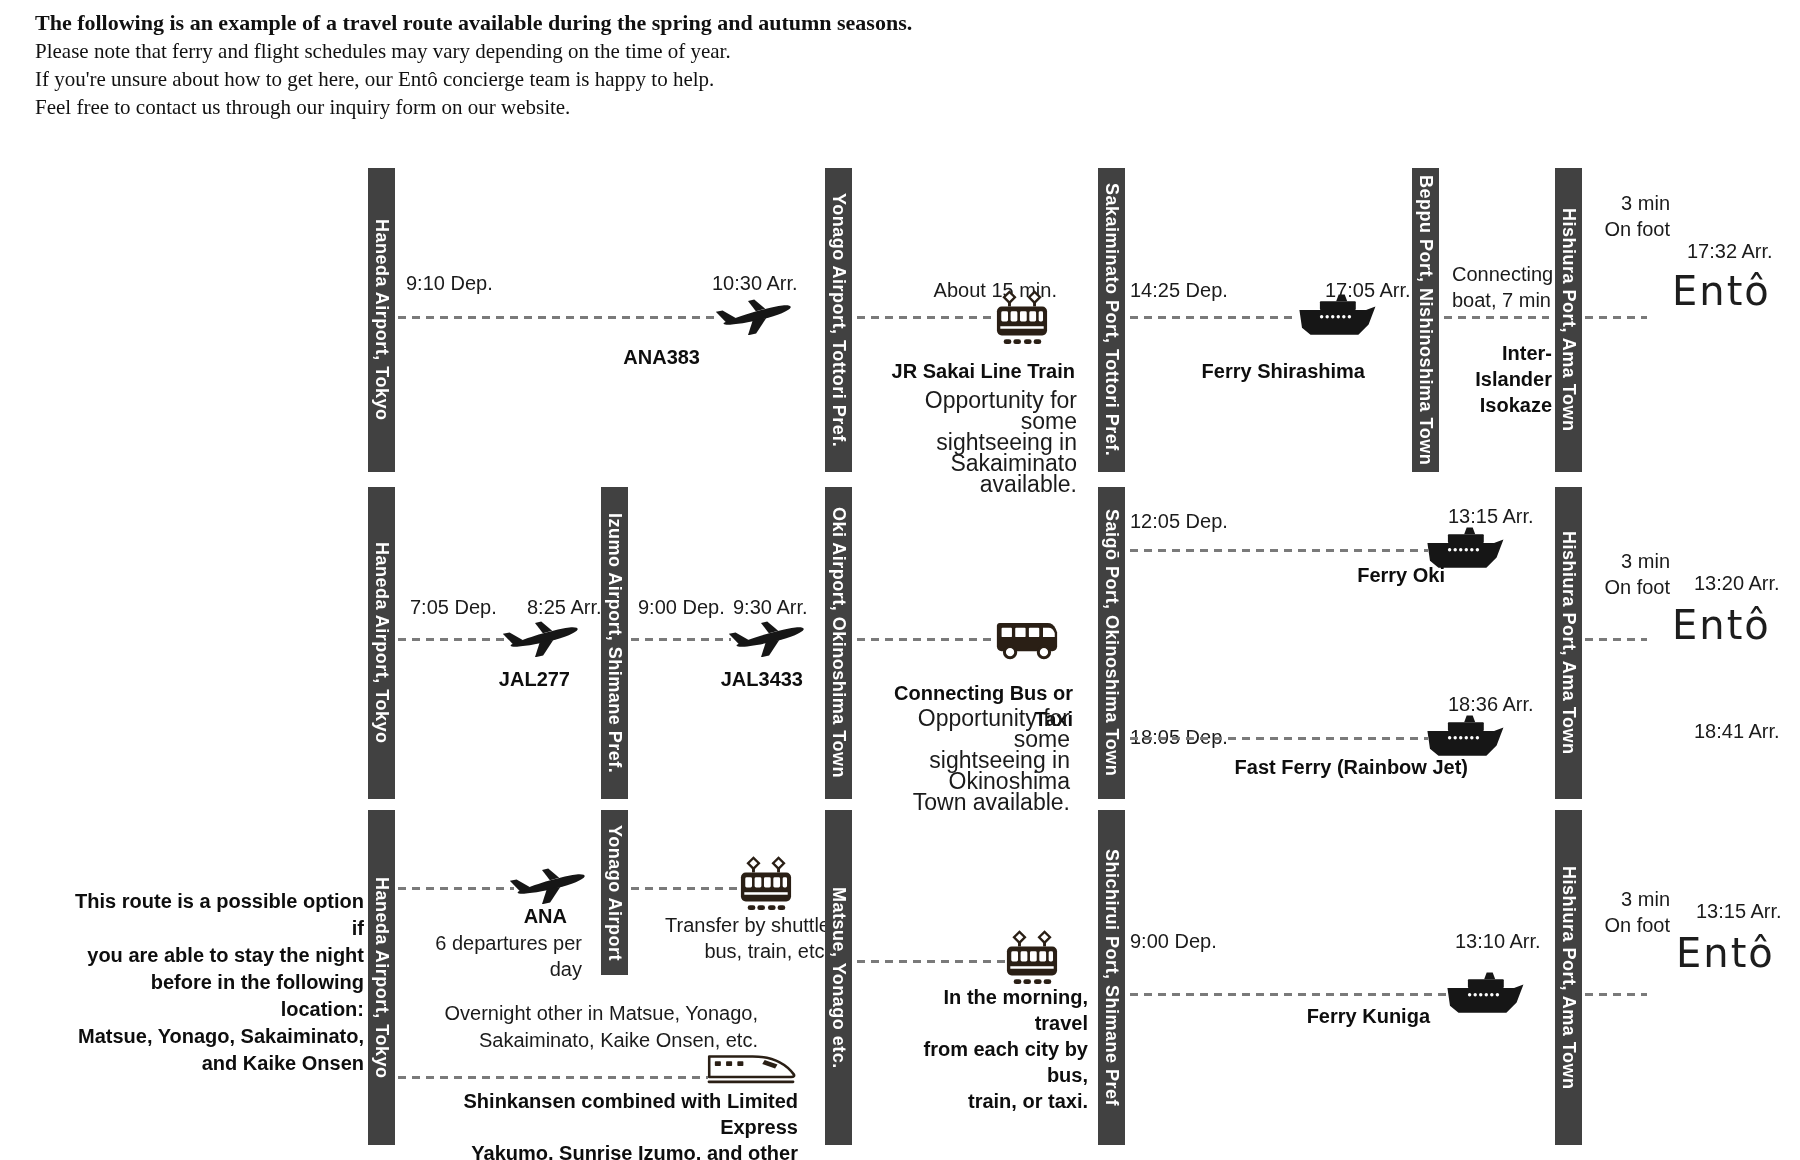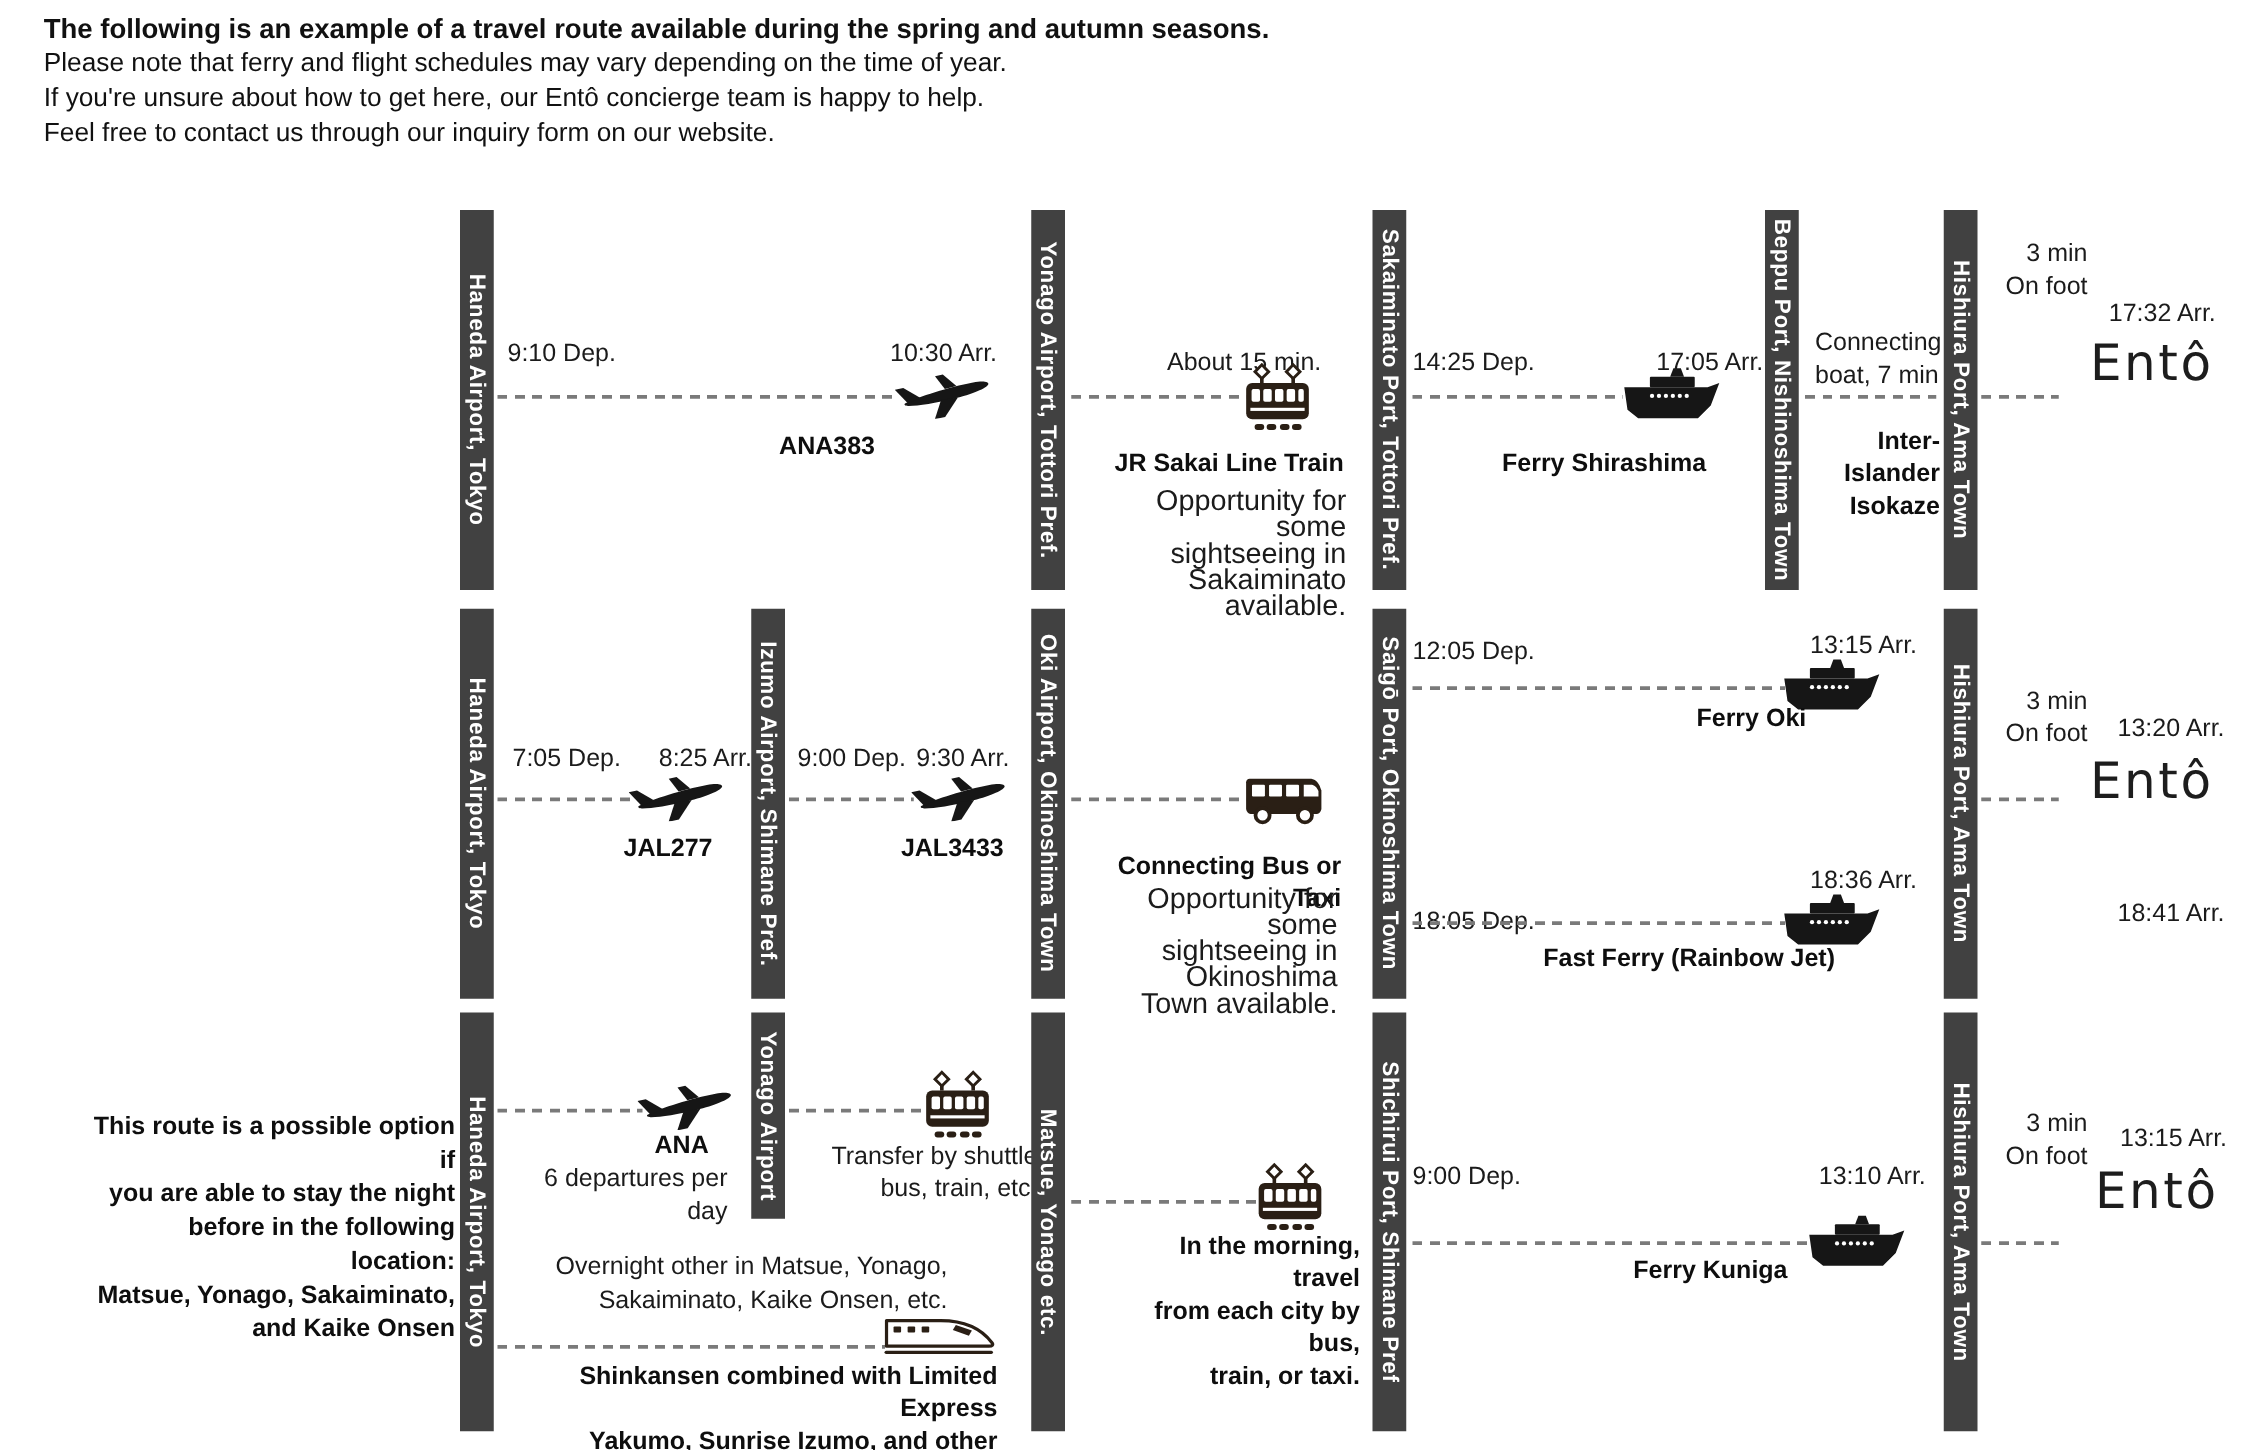--- a/index.html
+++ b/index.html
@@ -2,21 +2,21 @@
 <html style="--bar: #414141; --bartext: #ffffff; --dash: #7a7a7a; --icon: #161616; --train: #2a1f15; --ink: #1b1b1b;"><head>
 <meta charset="utf-8">
 <style>
   :root{
     --bar:#414141; --bartext:#ffffff; --dash:#7a7a7a;
     --icon:#161616; --train:#2a1f15; --ink:#1b1b1b;
   }
   html,body{margin:0;padding:0;background:#fff;}
   body{font-family:"Liberation Sans",sans-serif;}
   .canvas{position:relative;width:1800px;height:1160px;background:#ffffff;overflow:hidden;color:var(--ink);}
-  .hdr{position:absolute;left:35px;white-space:nowrap;font-size:21px;color:#111;}
+  .hdr{position:absolute;left:35px;white-space:nowrap;font-size:21px;color:#111;font-family:Liberation Serif, serif;}
   .hdr1{font-size:22px;font-weight:700;}
   .t{position:absolute;font-size:20px;line-height:26px;white-space:pre-line;color:var(--ink);}
   .b{font-weight:700;color:#0e0e0e;}
   .c{text-align:right;}
   .sm{font-size:23px;line-height:21px;}
   .bar{position:absolute;width:27px;background:var(--bar);display:flex;align-items:center;justify-content:center;}
   .bar span{writing-mode:vertical-rl;text-orientation:mixed;color:var(--bartext);font-size:18px;font-weight:700;letter-spacing:.5px;white-space:nowrap;}
   .dash{position:absolute;height:3px;background:repeating-linear-gradient(90deg,var(--dash) 0 8px,transparent 8px 14px);}
   .icon{position:absolute;}
   .icon svg{display:block;width:100%;height:100%;}

